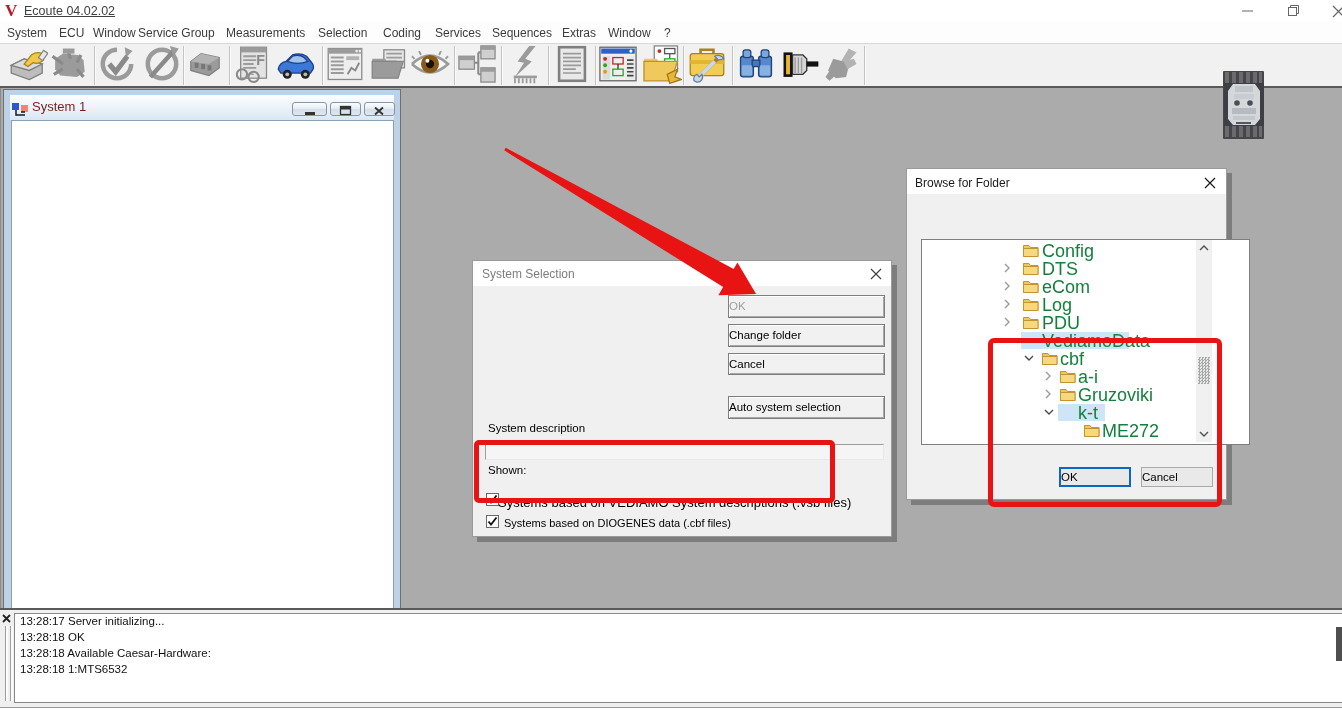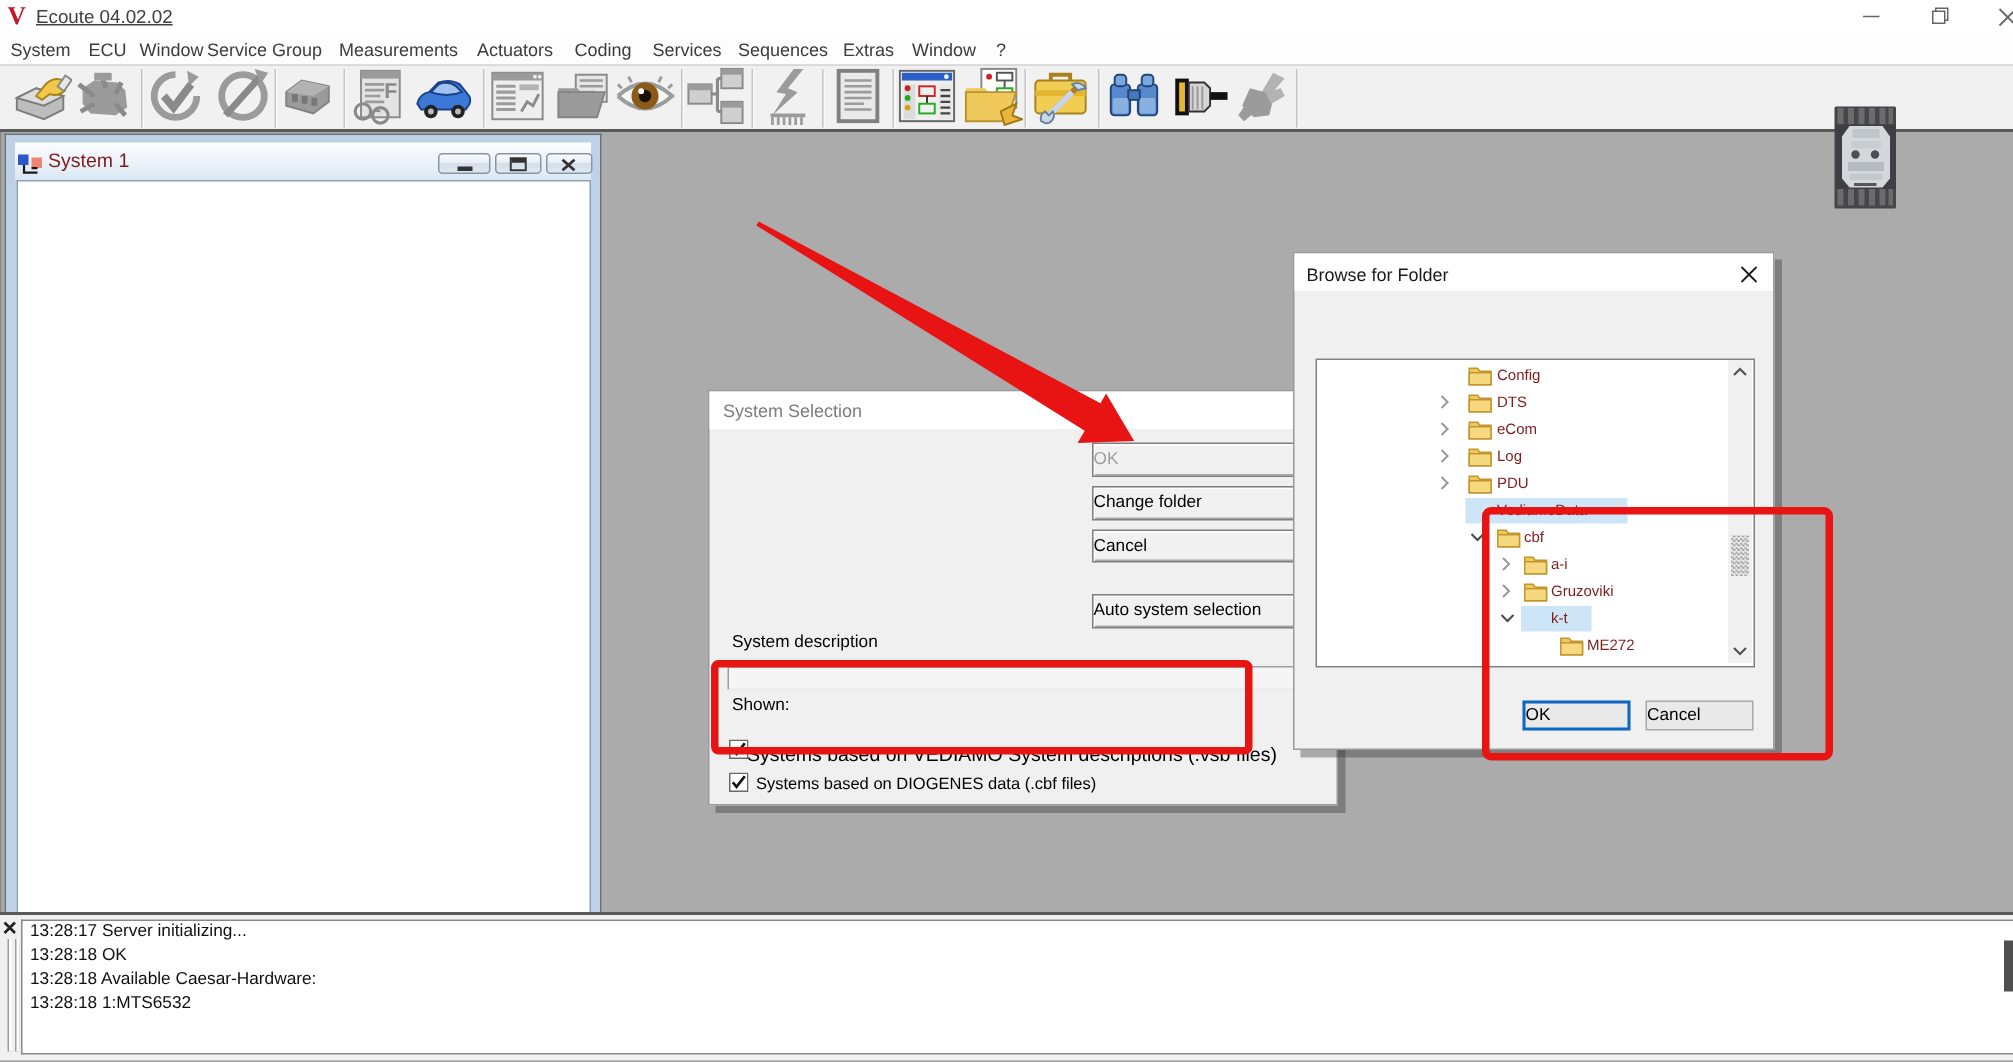--- a/index.html
+++ b/index.html
@@ -21,23 +21,23 @@
 
 .dlg{position:absolute;background:#f0f0f0;border:1px solid #9a9a9a;box-shadow:5px 5px 0 rgba(40,40,40,0.35);}
 .dtitle{position:absolute;left:0;top:0;right:0;height:25px;background:#ffffff;}
 .btn{position:absolute;background:#f1f1f1;border:1px solid #7e7e7e;box-shadow:inset 1px 1px 0 #ffffff,inset -1px -1px 0 #a8a8a8;font-size:11.5px;color:#000;}
 
 #dlg1{left:472px;top:224px;width:418px;height:275px;margin-top:36px;}
 #dlg1 .dtext{position:absolute;left:9px;top:6px;font-size:12px;color:#7d7d7d;}
 #list1{position:absolute;left:11px;top:37px;width:225px;height:115px;background:#fff;border:1px solid #828282;}
 #list1 .hdr{position:absolute;left:0;top:0;right:0;height:17px;background:#f2f2f2;border-bottom:1px solid #d5d5d5;font-size:12px;color:#000;}
 
-#dlg2{left:862px;top:168px;width:319px;height:330px;}
+#dlg2{left:906px;top:168px;width:319px;height:330px;}
 #dlg2 .dtext{position:absolute;left:8px;top:7px;font-size:12px;color:#1a1a1a;}
-#tree{position:absolute;left:14px;top:70px;width:291px;height:204px;background:#fff;border:1px solid #7f7f7f;font-size:10px;color:#7f1d1d;}
+#tree{position:absolute;left:14px;top:70px;width:291px;height:204px;background:#fff;border:1px solid #7f7f7f;font-size:18px;color:#15803d;padding-left:36px;}
 .trow{position:absolute;height:18px;line-height:18px;}
 
 #logpanel{position:absolute;left:0;top:608px;width:1342px;height:100px;background:#f0f0f0;border-top:2px solid #5a5a5a;}
 #logbox{position:absolute;left:14px;top:3px;width:1327px;height:88px;background:#ffffff;border:1px solid #888888;border-right:none;}
 #logbox .ln{position:absolute;left:5px;font-size:11.5px;color:#111;}
 #annot{position:absolute;left:0;top:0;width:1342px;height:708px;pointer-events:none;}
 .redbox{position:absolute;border:5px solid #e81313;border-radius:5px;}
 </style></head>
 <body>
 
@@ -55,21 +55,21 @@
       <path d="M13 6 L24 17 M24 6 L13 17" stroke="#666" stroke-width="1.2"></path>
     </svg>
 </div>
 
 <div id="menubar">
   <span class="mi" style="left:7px">System</span>
   <span class="mi" style="left:59px">ECU</span>
   <span class="mi" style="left:93px">Window</span>
   <span class="mi" style="left:138px">Service Group</span>
   <span class="mi" style="left:226px">Measurements</span>
-  <span class="mi" style="left:318px">Actuators</span>
+  <span class="mi" style="left:318px">Selection</span>
   <span class="mi" style="left:383px">Coding</span>
   <span class="mi" style="left:435px">Services</span>
   <span class="mi" style="left:492px">Sequences</span>
   <span class="mi" style="left:562px">Extras</span>
   <span class="mi" style="left:608px">Window</span>
   <span class="mi" style="left:664px">?</span>
 </div>
 
 <div id="toolbar">
     <div class="tsep" style="left: 94px;"></div>

